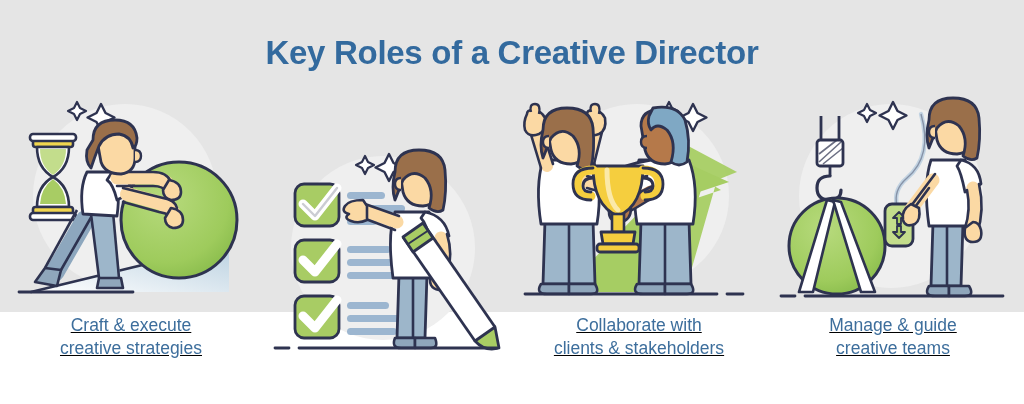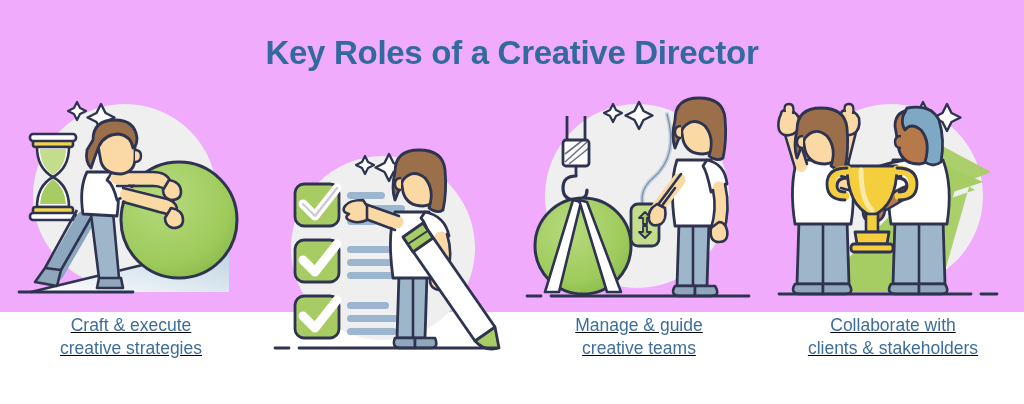--- a/index.html
+++ b/index.html
@@ -11,21 +11,21 @@
     width: 1024px;
     height: 404px;
     overflow: hidden;
     font-family: "Liberation Sans", sans-serif;
     -webkit-font-smoothing: antialiased;
   }
   .infographic {
     position: relative;
     width: 1024px;
     height: 312px;
-    background: #f0abfc;
+    background: #e5e5e5;
     box-sizing: border-box;
   }
   .title {
     position: absolute;
     top: 34px;
     left: 0;
     width: 1024px;
     text-align: center;
     font-size: 33px;
     font-weight: bold;
@@ -231,20 +231,115 @@
         <line x1="8" y1="200" x2="22" y2="200" stroke="#2e3350" stroke-width="2.8" stroke-linecap="round"></line>
         <line x1="32" y1="200" x2="230" y2="200" stroke="#2e3350" stroke-width="2.8" stroke-linecap="round"></line>
       </svg>
     </div>
 
     <div class="panel">
       <svg class="panel-art" viewBox="0 0 236 212">
         <circle cx="116" cy="100" r="92" fill="#efefef"></circle>
 
         <g>
+          <path d="M172 8 L176.5 17 L185.5 21.5 L176.5 26 L172 35 L167.5 26 L158.5 21.5 L167.5 17 Z" fill="#ffffff" stroke="#2e3350" stroke-width="2.4" stroke-linejoin="round"></path>
+        </g>
+        <g>
+          <path d="M148 6 L151 12 L157 15 L151 18 L148 24 L145 18 L139 15 L145 12 Z" fill="#ffffff" stroke="#2e3350" stroke-width="2.2" stroke-linejoin="round"></path>
+        </g>
+
+        <g>
+          <path d="M48 196 L58 196 L140 108 L168 108 L152 66 L200 94 L176 102 L150 196 L164 196 L196 84 L216 76 L156 44 L178 98 L136 98 L48 188 Z" fill="#a6cd63" opacity="0.95"></path>
+          <path d="M52 196 L142 100 L170 100 L158 70 L208 96 L182 100 L154 196" fill="none" stroke="#a6cd63" stroke-width="0"></path>
+          <path d="M44 196 L138 96 L164 96 L154 62 L206 86 L180 94 L150 196 Z" fill="#a6cd63"></path>
+          <path d="M150 60 L208 86 L178 96 Z" fill="#a6cd63"></path>
+        </g>
+
+        <g>
+
+          <path d="M24 124 L22 188 L74 188 L72 124 Z" fill="#9db6ca" stroke="#2e3350" stroke-width="2.8" stroke-linejoin="round"></path>
+          <path d="M48 126 L48 188" fill="none" stroke="#2e3350" stroke-width="2.6"></path>
+          <path d="M20 188 Q14 198 26 198 L48 198 L48 188 Z" fill="#8fa6bb" stroke="#2e3350" stroke-width="2.6" stroke-linejoin="round"></path>
+          <path d="M48 188 L48 198 L70 198 Q80 198 74 188 Z" fill="#8fa6bb" stroke="#2e3350" stroke-width="2.6" stroke-linejoin="round"></path>
+
+          <path d="M22 64 Q14 90 20 128 L76 128 Q82 90 72 64 Z" fill="#ffffff" stroke="#2e3350" stroke-width="2.8" stroke-linejoin="round"></path>
+
+          <path d="M26 70 L14 32" fill="none" stroke="#fbd9a4" stroke-width="12" stroke-linecap="round"></path>
+          <path d="M20 72 L8 32" fill="none" stroke="#2e3350" stroke-width="2.6" stroke-linecap="round"></path>
+          <path d="M32 68 L20 30" fill="none" stroke="#2e3350" stroke-width="2.6" stroke-linecap="round"></path>
+          <path d="M6 18 Q2 26 4 34 Q8 42 18 38 Q26 34 24 22 Q20 14 12 14 Q6 14 6 18 Z" fill="#fbd9a4" stroke="#2e3350" stroke-width="2.6" stroke-linejoin="round"></path>
+          <path d="M10 16 Q8 8 14 8 Q20 8 18 18" fill="#fbd9a4" stroke="#2e3350" stroke-width="2.4" stroke-linejoin="round"></path>
+
+          <path d="M66 70 L74 32" fill="none" stroke="#fbd9a4" stroke-width="12" stroke-linecap="round"></path>
+          <path d="M60 70 L68 30" fill="none" stroke="#2e3350" stroke-width="2.6" stroke-linecap="round"></path>
+          <path d="M72 72 L82 32" fill="none" stroke="#2e3350" stroke-width="2.6" stroke-linecap="round"></path>
+          <path d="M66 18 Q62 26 64 34 Q68 42 78 38 Q86 34 84 22 Q80 14 72 14 Q66 14 66 18 Z" fill="#fbd9a4" stroke="#2e3350" stroke-width="2.6" stroke-linejoin="round"></path>
+          <path d="M70 16 Q68 8 74 8 Q80 8 78 18" fill="#fbd9a4" stroke="#2e3350" stroke-width="2.4" stroke-linejoin="round"></path>
+
+          <path d="M66 86 Q86 90 96 100" fill="none" stroke="#fbd9a4" stroke-width="12" stroke-linecap="round"></path>
+          <path d="M66 80 Q88 84 100 96" fill="none" stroke="#2e3350" stroke-width="2.6" stroke-linecap="round"></path>
+          <path d="M66 92 Q84 96 94 106" fill="none" stroke="#2e3350" stroke-width="2.6" stroke-linecap="round"></path>
+          <path d="M94 96 Q104 100 102 112 Q100 122 90 118 Q84 112 86 100 Z" fill="#fbd9a4" stroke="#2e3350" stroke-width="2.6" stroke-linejoin="round"></path>
+
+          <path d="M26 30 Q26 14 44 14 Q64 14 66 34 L66 52 Q66 66 50 68 Q34 68 30 54 Z" fill="#fbd9a4" stroke="#2e3350" stroke-width="2.8" stroke-linejoin="round"></path>
+          <path d="M22 34 Q22 12 46 12 Q70 12 72 32 Q74 54 70 72 Q64 76 56 70 Q62 52 52 40 Q40 30 30 42 Q26 52 22 62 Q18 50 22 34 Z" fill="#9a6f4a" stroke="#2e3350" stroke-width="2.8" stroke-linejoin="round"></path>
+          <path d="M28 40 Q22 40 22 46 Q22 52 28 52" fill="#fbd9a4" stroke="#2e3350" stroke-width="2.4"></path>
+        </g>
+
+        <g>
+
+          <path d="M120 124 L118 188 L170 188 L168 124 Z" fill="#9db6ca" stroke="#2e3350" stroke-width="2.8" stroke-linejoin="round"></path>
+          <path d="M144 126 L144 188" fill="none" stroke="#2e3350" stroke-width="2.6"></path>
+          <path d="M116 188 Q110 198 122 198 L144 198 L144 188 Z" fill="#8fa6bb" stroke="#2e3350" stroke-width="2.6" stroke-linejoin="round"></path>
+          <path d="M144 188 L144 198 L166 198 Q176 198 170 188 Z" fill="#8fa6bb" stroke="#2e3350" stroke-width="2.6" stroke-linejoin="round"></path>
+
+          <path d="M118 64 Q110 90 116 128 L172 128 Q178 90 168 64 Z" fill="#ffffff" stroke="#2e3350" stroke-width="2.8" stroke-linejoin="round"></path>
+
+          <path d="M130 96 Q112 106 100 112" fill="none" stroke="#b5794a" stroke-width="13" stroke-linecap="round"></path>
+          <path d="M132 90 Q112 100 98 106" fill="none" stroke="#2e3350" stroke-width="2.6" stroke-linecap="round"></path>
+          <path d="M128 104 Q112 114 100 120" fill="none" stroke="#2e3350" stroke-width="2.6" stroke-linecap="round"></path>
+          <path d="M102 102 Q88 104 88 116 Q88 126 100 126 Q110 124 110 112 Z" fill="#b5794a" stroke="#2e3350" stroke-width="2.6" stroke-linejoin="round"></path>
+
+          <path d="M128 72 Q108 76 96 82" fill="none" stroke="#ffffff" stroke-width="16" stroke-linecap="round"></path>
+          <path d="M130 64 Q106 68 92 76" fill="none" stroke="#2e3350" stroke-width="2.8" stroke-linecap="round"></path>
+          <path d="M126 80 Q106 84 94 90" fill="none" stroke="#2e3350" stroke-width="2.8" stroke-linecap="round"></path>
+
+          <path d="M120 30 Q120 14 138 14 Q158 14 160 34 L160 52 Q160 66 144 68 Q128 68 124 54 Z" fill="#b5794a" stroke="#2e3350" stroke-width="2.8" stroke-linejoin="round"></path>
+          <path d="M132 12 Q156 8 164 24 Q170 44 166 66 Q158 72 150 66 Q156 46 146 34 Q136 26 130 34 Q126 28 128 20 Z" fill="#7fa8c4" stroke="#2e3350" stroke-width="2.8" stroke-linejoin="round"></path>
+          <path d="M126 40 Q120 40 120 46 Q120 52 126 52" fill="#b5794a" stroke="#2e3350" stroke-width="2.4"></path>
+        </g>
+
+        <g>
+          <path d="M72 70 L122 70 Q122 110 97 120 Q72 110 72 70 Z" fill="#f5ce3e" stroke="#2e3350" stroke-width="2.8" stroke-linejoin="round"></path>
+          <path d="M86 74 Q86 104 97 114" fill="none" stroke="#ffffff" stroke-width="5" opacity="0.55" stroke-linecap="round"></path>
+
+          <path d="M72 74 Q56 74 56 88 Q56 100 70 100" fill="none" stroke="#f5ce3e" stroke-width="9" stroke-linecap="round"></path>
+          <path d="M72 72 Q52 72 52 88 Q52 104 70 104" fill="none" stroke="#2e3350" stroke-width="2.8" stroke-linecap="round"></path>
+          <path d="M72 82 Q62 82 62 90 Q62 96 70 96" fill="none" stroke="#2e3350" stroke-width="2.8" stroke-linecap="round"></path>
+          <path d="M122 74 Q138 74 138 88 Q138 100 124 100" fill="none" stroke="#f5ce3e" stroke-width="9" stroke-linecap="round"></path>
+          <path d="M122 72 Q142 72 142 88 Q142 104 124 104" fill="none" stroke="#2e3350" stroke-width="2.8" stroke-linecap="round"></path>
+          <path d="M122 82 Q132 82 132 90 Q132 96 124 96" fill="none" stroke="#2e3350" stroke-width="2.8" stroke-linecap="round"></path>
+
+          <rect x="91" y="118" width="12" height="18" fill="#f5ce3e" stroke="#2e3350" stroke-width="2.6"></rect>
+          <path d="M80 136 L114 136 L112 148 L82 148 Z" fill="#f5ce3e" stroke="#2e3350" stroke-width="2.8" stroke-linejoin="round"></path>
+          <rect x="76" y="148" width="42" height="8" rx="3" fill="#f5ce3e" stroke="#2e3350" stroke-width="2.8"></rect>
+        </g>
+
+        <line x1="4" y1="198" x2="196" y2="198" stroke="#2e3350" stroke-width="2.8" stroke-linecap="round"></line>
+        <line x1="206" y1="198" x2="222" y2="198" stroke="#2e3350" stroke-width="2.8" stroke-linecap="round"></line>
+      </svg>
+      <div class="panel-caption">Collaborate with
+clients &amp; stakeholders</div>
+    </div>
+
+    <div class="panel">
+      <svg class="panel-art" viewBox="0 0 236 212">
+        <circle cx="116" cy="100" r="92" fill="#efefef"></circle>
+
+        <g>
           <path d="M118 6 L122.5 15 L131.5 19.5 L122.5 24 L118 33 L113.5 24 L104.5 19.5 L113.5 15 Z" fill="#ffffff" stroke="#2e3350" stroke-width="2.4" stroke-linejoin="round"></path>
         </g>
         <g>
           <path d="M92 8 L95 14 L101 17 L95 20 L92 26 L89 20 L83 17 L89 14 Z" fill="#ffffff" stroke="#2e3350" stroke-width="2.2" stroke-linejoin="round"></path>
         </g>
 
         <g>
           <line x1="46" y1="20" x2="46" y2="44" stroke="#2e3350" stroke-width="2.8"></line>
           <line x1="64" y1="20" x2="64" y2="44" stroke="#2e3350" stroke-width="2.8"></line>
           <rect x="42" y="44" width="26" height="26" rx="3" fill="#ffffff" stroke="#2e3350" stroke-width="2.8"></rect>
@@ -303,109 +398,14 @@
           <path d="M160 30 Q154 30 154 36 Q154 42 160 42" fill="#fbd9a4" stroke="#2e3350" stroke-width="2.4"></path>
         </g>
 
         <line x1="6" y1="200" x2="20" y2="200" stroke="#2e3350" stroke-width="2.8" stroke-linecap="round"></line>
         <line x1="30" y1="200" x2="228" y2="200" stroke="#2e3350" stroke-width="2.8" stroke-linecap="round"></line>
       </svg>
       <div class="panel-caption">Manage &amp; guide
 creative teams</div>
     </div>
 
-    <div class="panel">
-      <svg class="panel-art" viewBox="0 0 236 212">
-        <circle cx="116" cy="100" r="92" fill="#efefef"></circle>
-
-        <g>
-          <path d="M172 8 L176.5 17 L185.5 21.5 L176.5 26 L172 35 L167.5 26 L158.5 21.5 L167.5 17 Z" fill="#ffffff" stroke="#2e3350" stroke-width="2.4" stroke-linejoin="round"></path>
-        </g>
-        <g>
-          <path d="M148 6 L151 12 L157 15 L151 18 L148 24 L145 18 L139 15 L145 12 Z" fill="#ffffff" stroke="#2e3350" stroke-width="2.2" stroke-linejoin="round"></path>
-        </g>
-
-        <g>
-          <path d="M48 196 L58 196 L140 108 L168 108 L152 66 L200 94 L176 102 L150 196 L164 196 L196 84 L216 76 L156 44 L178 98 L136 98 L48 188 Z" fill="#a6cd63" opacity="0.95"></path>
-          <path d="M52 196 L142 100 L170 100 L158 70 L208 96 L182 100 L154 196" fill="none" stroke="#a6cd63" stroke-width="0"></path>
-          <path d="M44 196 L138 96 L164 96 L154 62 L206 86 L180 94 L150 196 Z" fill="#a6cd63"></path>
-          <path d="M150 60 L208 86 L178 96 Z" fill="#a6cd63"></path>
-        </g>
-
-        <g>
-
-          <path d="M24 124 L22 188 L74 188 L72 124 Z" fill="#9db6ca" stroke="#2e3350" stroke-width="2.8" stroke-linejoin="round"></path>
-          <path d="M48 126 L48 188" fill="none" stroke="#2e3350" stroke-width="2.6"></path>
-          <path d="M20 188 Q14 198 26 198 L48 198 L48 188 Z" fill="#8fa6bb" stroke="#2e3350" stroke-width="2.6" stroke-linejoin="round"></path>
-          <path d="M48 188 L48 198 L70 198 Q80 198 74 188 Z" fill="#8fa6bb" stroke="#2e3350" stroke-width="2.6" stroke-linejoin="round"></path>
-
-          <path d="M22 64 Q14 90 20 128 L76 128 Q82 90 72 64 Z" fill="#ffffff" stroke="#2e3350" stroke-width="2.8" stroke-linejoin="round"></path>
-
-          <path d="M26 70 L14 32" fill="none" stroke="#fbd9a4" stroke-width="12" stroke-linecap="round"></path>
-          <path d="M20 72 L8 32" fill="none" stroke="#2e3350" stroke-width="2.6" stroke-linecap="round"></path>
-          <path d="M32 68 L20 30" fill="none" stroke="#2e3350" stroke-width="2.6" stroke-linecap="round"></path>
-          <path d="M6 18 Q2 26 4 34 Q8 42 18 38 Q26 34 24 22 Q20 14 12 14 Q6 14 6 18 Z" fill="#fbd9a4" stroke="#2e3350" stroke-width="2.6" stroke-linejoin="round"></path>
-          <path d="M10 16 Q8 8 14 8 Q20 8 18 18" fill="#fbd9a4" stroke="#2e3350" stroke-width="2.4" stroke-linejoin="round"></path>
-
-          <path d="M66 70 L74 32" fill="none" stroke="#fbd9a4" stroke-width="12" stroke-linecap="round"></path>
-          <path d="M60 70 L68 30" fill="none" stroke="#2e3350" stroke-width="2.6" stroke-linecap="round"></path>
-          <path d="M72 72 L82 32" fill="none" stroke="#2e3350" stroke-width="2.6" stroke-linecap="round"></path>
-          <path d="M66 18 Q62 26 64 34 Q68 42 78 38 Q86 34 84 22 Q80 14 72 14 Q66 14 66 18 Z" fill="#fbd9a4" stroke="#2e3350" stroke-width="2.6" stroke-linejoin="round"></path>
-          <path d="M70 16 Q68 8 74 8 Q80 8 78 18" fill="#fbd9a4" stroke="#2e3350" stroke-width="2.4" stroke-linejoin="round"></path>
-
-          <path d="M66 86 Q86 90 96 100" fill="none" stroke="#fbd9a4" stroke-width="12" stroke-linecap="round"></path>
-          <path d="M66 80 Q88 84 100 96" fill="none" stroke="#2e3350" stroke-width="2.6" stroke-linecap="round"></path>
-          <path d="M66 92 Q84 96 94 106" fill="none" stroke="#2e3350" stroke-width="2.6" stroke-linecap="round"></path>
-          <path d="M94 96 Q104 100 102 112 Q100 122 90 118 Q84 112 86 100 Z" fill="#fbd9a4" stroke="#2e3350" stroke-width="2.6" stroke-linejoin="round"></path>
-
-          <path d="M26 30 Q26 14 44 14 Q64 14 66 34 L66 52 Q66 66 50 68 Q34 68 30 54 Z" fill="#fbd9a4" stroke="#2e3350" stroke-width="2.8" stroke-linejoin="round"></path>
-          <path d="M22 34 Q22 12 46 12 Q70 12 72 32 Q74 54 70 72 Q64 76 56 70 Q62 52 52 40 Q40 30 30 42 Q26 52 22 62 Q18 50 22 34 Z" fill="#9a6f4a" stroke="#2e3350" stroke-width="2.8" stroke-linejoin="round"></path>
-          <path d="M28 40 Q22 40 22 46 Q22 52 28 52" fill="#fbd9a4" stroke="#2e3350" stroke-width="2.4"></path>
-        </g>
-
-        <g>
-
-          <path d="M120 124 L118 188 L170 188 L168 124 Z" fill="#9db6ca" stroke="#2e3350" stroke-width="2.8" stroke-linejoin="round"></path>
-          <path d="M144 126 L144 188" fill="none" stroke="#2e3350" stroke-width="2.6"></path>
-          <path d="M116 188 Q110 198 122 198 L144 198 L144 188 Z" fill="#8fa6bb" stroke="#2e3350" stroke-width="2.6" stroke-linejoin="round"></path>
-          <path d="M144 188 L144 198 L166 198 Q176 198 170 188 Z" fill="#8fa6bb" stroke="#2e3350" stroke-width="2.6" stroke-linejoin="round"></path>
-
-          <path d="M118 64 Q110 90 116 128 L172 128 Q178 90 168 64 Z" fill="#ffffff" stroke="#2e3350" stroke-width="2.8" stroke-linejoin="round"></path>
-
-          <path d="M130 96 Q112 106 100 112" fill="none" stroke="#b5794a" stroke-width="13" stroke-linecap="round"></path>
-          <path d="M132 90 Q112 100 98 106" fill="none" stroke="#2e3350" stroke-width="2.6" stroke-linecap="round"></path>
-          <path d="M128 104 Q112 114 100 120" fill="none" stroke="#2e3350" stroke-width="2.6" stroke-linecap="round"></path>
-          <path d="M102 102 Q88 104 88 116 Q88 126 100 126 Q110 124 110 112 Z" fill="#b5794a" stroke="#2e3350" stroke-width="2.6" stroke-linejoin="round"></path>
-
-          <path d="M128 72 Q108 76 96 82" fill="none" stroke="#ffffff" stroke-width="16" stroke-linecap="round"></path>
-          <path d="M130 64 Q106 68 92 76" fill="none" stroke="#2e3350" stroke-width="2.8" stroke-linecap="round"></path>
-          <path d="M126 80 Q106 84 94 90" fill="none" stroke="#2e3350" stroke-width="2.8" stroke-linecap="round"></path>
-
-          <path d="M120 30 Q120 14 138 14 Q158 14 160 34 L160 52 Q160 66 144 68 Q128 68 124 54 Z" fill="#b5794a" stroke="#2e3350" stroke-width="2.8" stroke-linejoin="round"></path>
-          <path d="M132 12 Q156 8 164 24 Q170 44 166 66 Q158 72 150 66 Q156 46 146 34 Q136 26 130 34 Q126 28 128 20 Z" fill="#7fa8c4" stroke="#2e3350" stroke-width="2.8" stroke-linejoin="round"></path>
-          <path d="M126 40 Q120 40 120 46 Q120 52 126 52" fill="#b5794a" stroke="#2e3350" stroke-width="2.4"></path>
-        </g>
-
-        <g>
-          <path d="M72 70 L122 70 Q122 110 97 120 Q72 110 72 70 Z" fill="#f5ce3e" stroke="#2e3350" stroke-width="2.8" stroke-linejoin="round"></path>
-          <path d="M86 74 Q86 104 97 114" fill="none" stroke="#ffffff" stroke-width="5" opacity="0.55" stroke-linecap="round"></path>
-
-          <path d="M72 74 Q56 74 56 88 Q56 100 70 100" fill="none" stroke="#f5ce3e" stroke-width="9" stroke-linecap="round"></path>
-          <path d="M72 72 Q52 72 52 88 Q52 104 70 104" fill="none" stroke="#2e3350" stroke-width="2.8" stroke-linecap="round"></path>
-          <path d="M72 82 Q62 82 62 90 Q62 96 70 96" fill="none" stroke="#2e3350" stroke-width="2.8" stroke-linecap="round"></path>
-          <path d="M122 74 Q138 74 138 88 Q138 100 124 100" fill="none" stroke="#f5ce3e" stroke-width="9" stroke-linecap="round"></path>
-          <path d="M122 72 Q142 72 142 88 Q142 104 124 104" fill="none" stroke="#2e3350" stroke-width="2.8" stroke-linecap="round"></path>
-          <path d="M122 82 Q132 82 132 90 Q132 96 124 96" fill="none" stroke="#2e3350" stroke-width="2.8" stroke-linecap="round"></path>
-
-          <rect x="91" y="118" width="12" height="18" fill="#f5ce3e" stroke="#2e3350" stroke-width="2.6"></rect>
-          <path d="M80 136 L114 136 L112 148 L82 148 Z" fill="#f5ce3e" stroke="#2e3350" stroke-width="2.8" stroke-linejoin="round"></path>
-          <rect x="76" y="148" width="42" height="8" rx="3" fill="#f5ce3e" stroke="#2e3350" stroke-width="2.8"></rect>
-        </g>
-
-        <line x1="4" y1="198" x2="196" y2="198" stroke="#2e3350" stroke-width="2.8" stroke-linecap="round"></line>
-        <line x1="206" y1="198" x2="222" y2="198" stroke="#2e3350" stroke-width="2.8" stroke-linecap="round"></line>
-      </svg>
-      <div class="panel-caption">Collaborate with
-clients &amp; stakeholders</div>
-    </div>
-
   </div>
 </div>
 
 </body></html>

